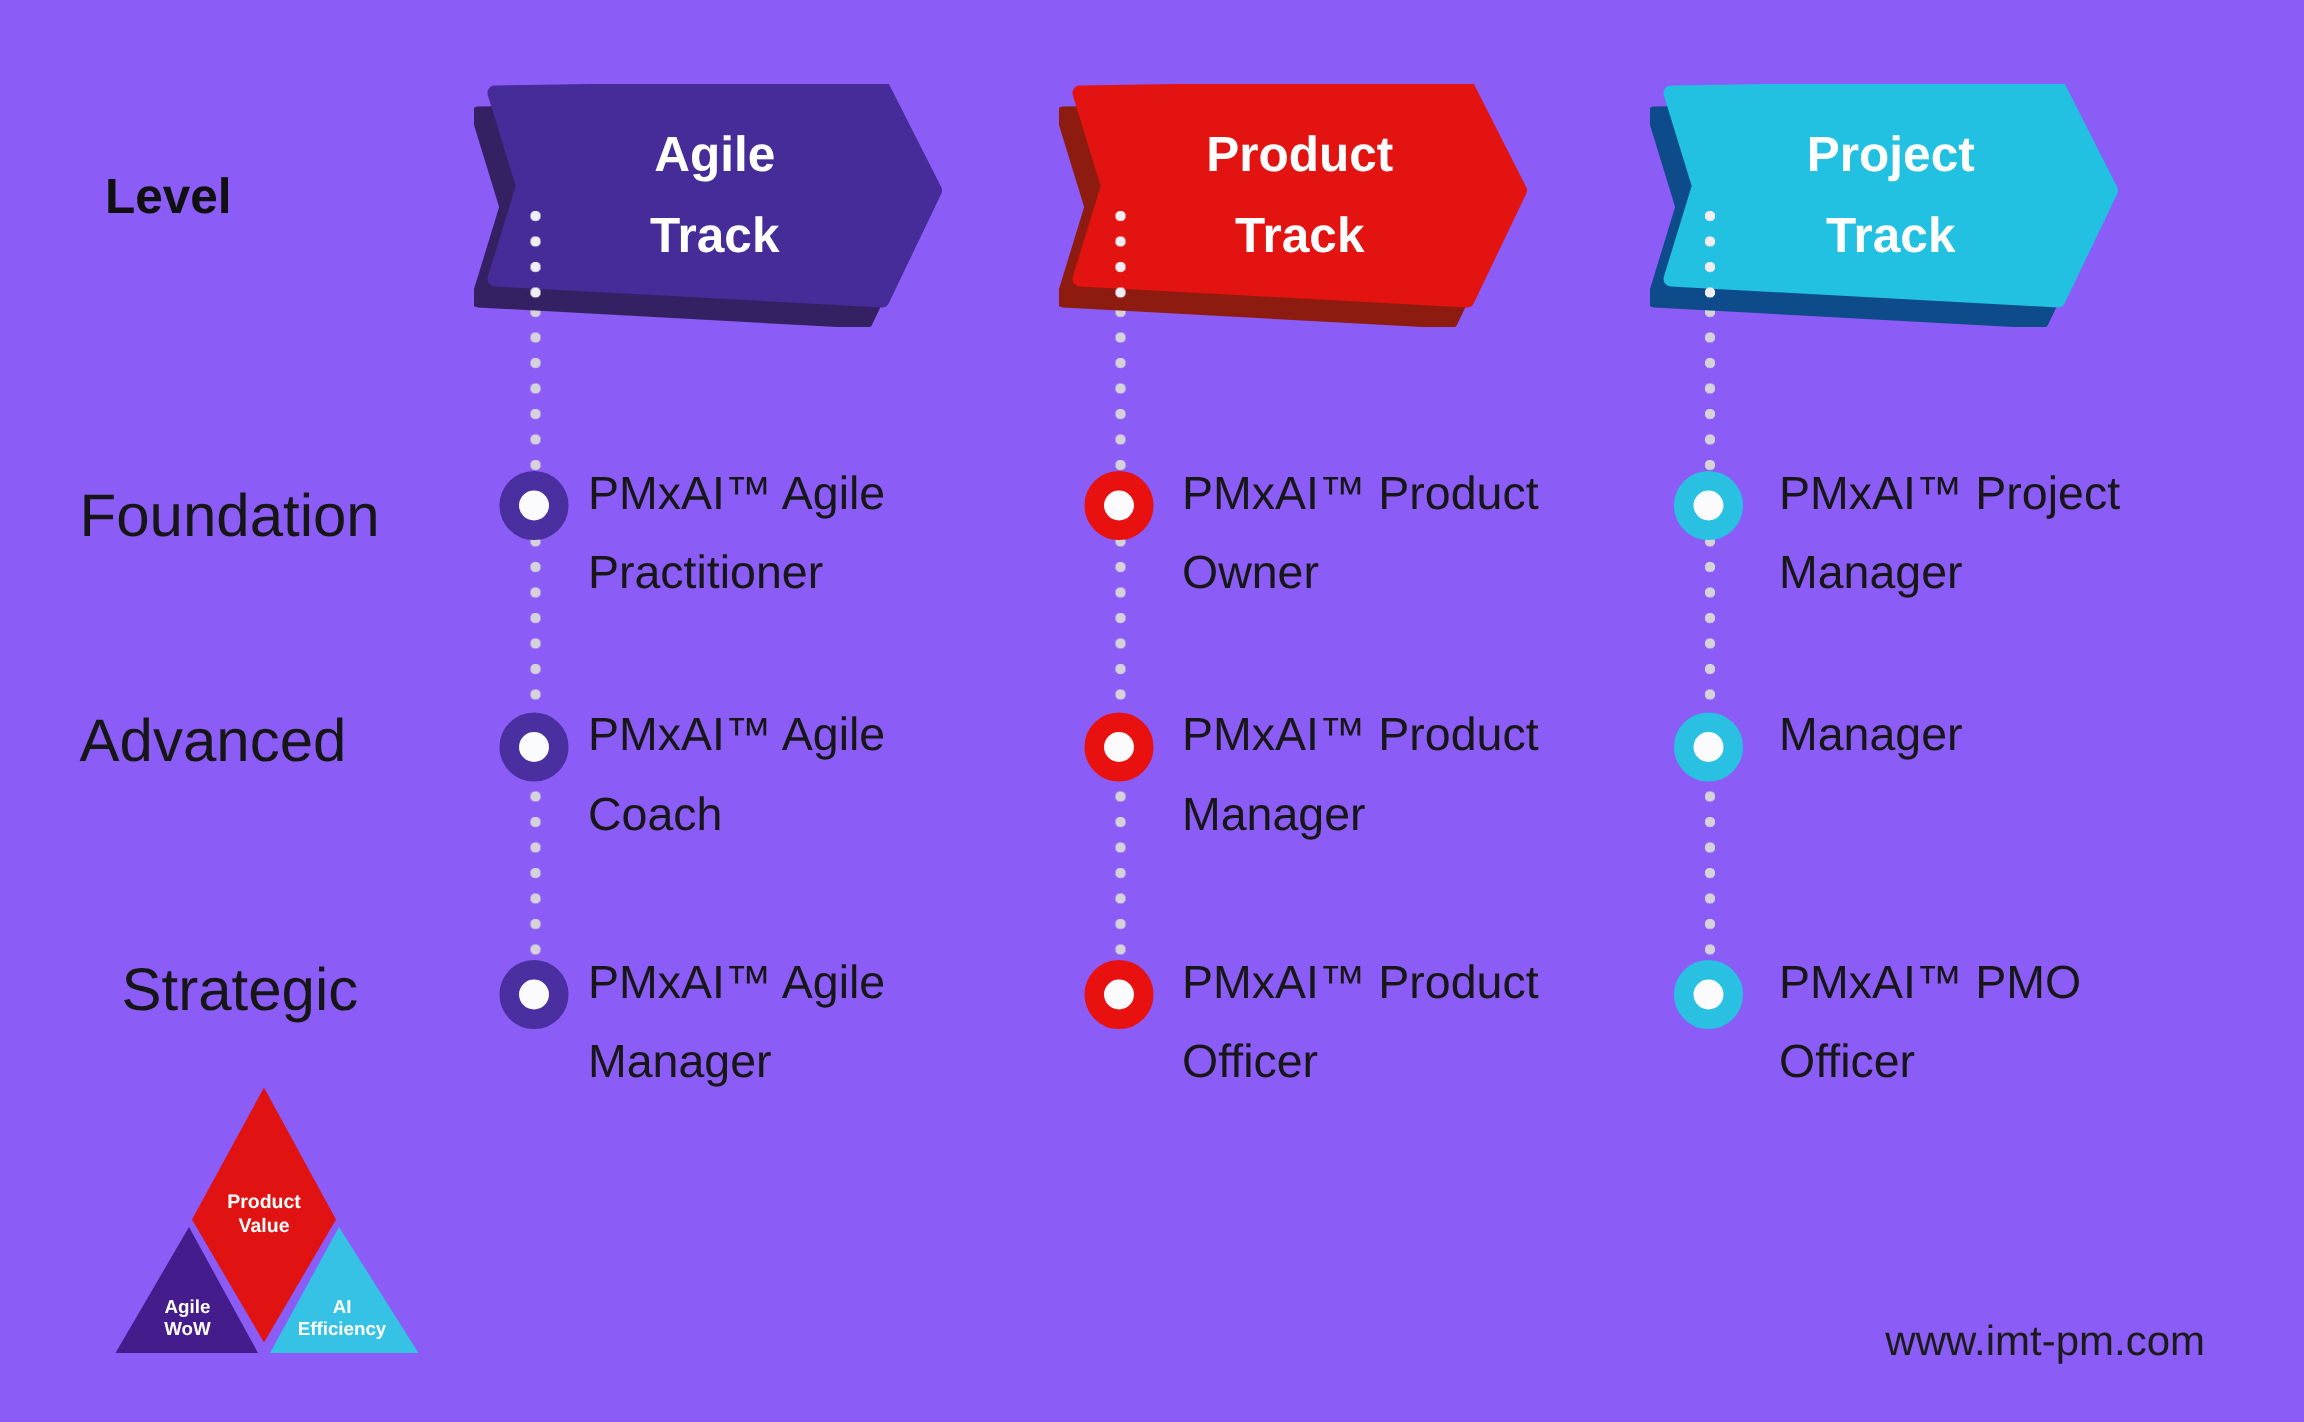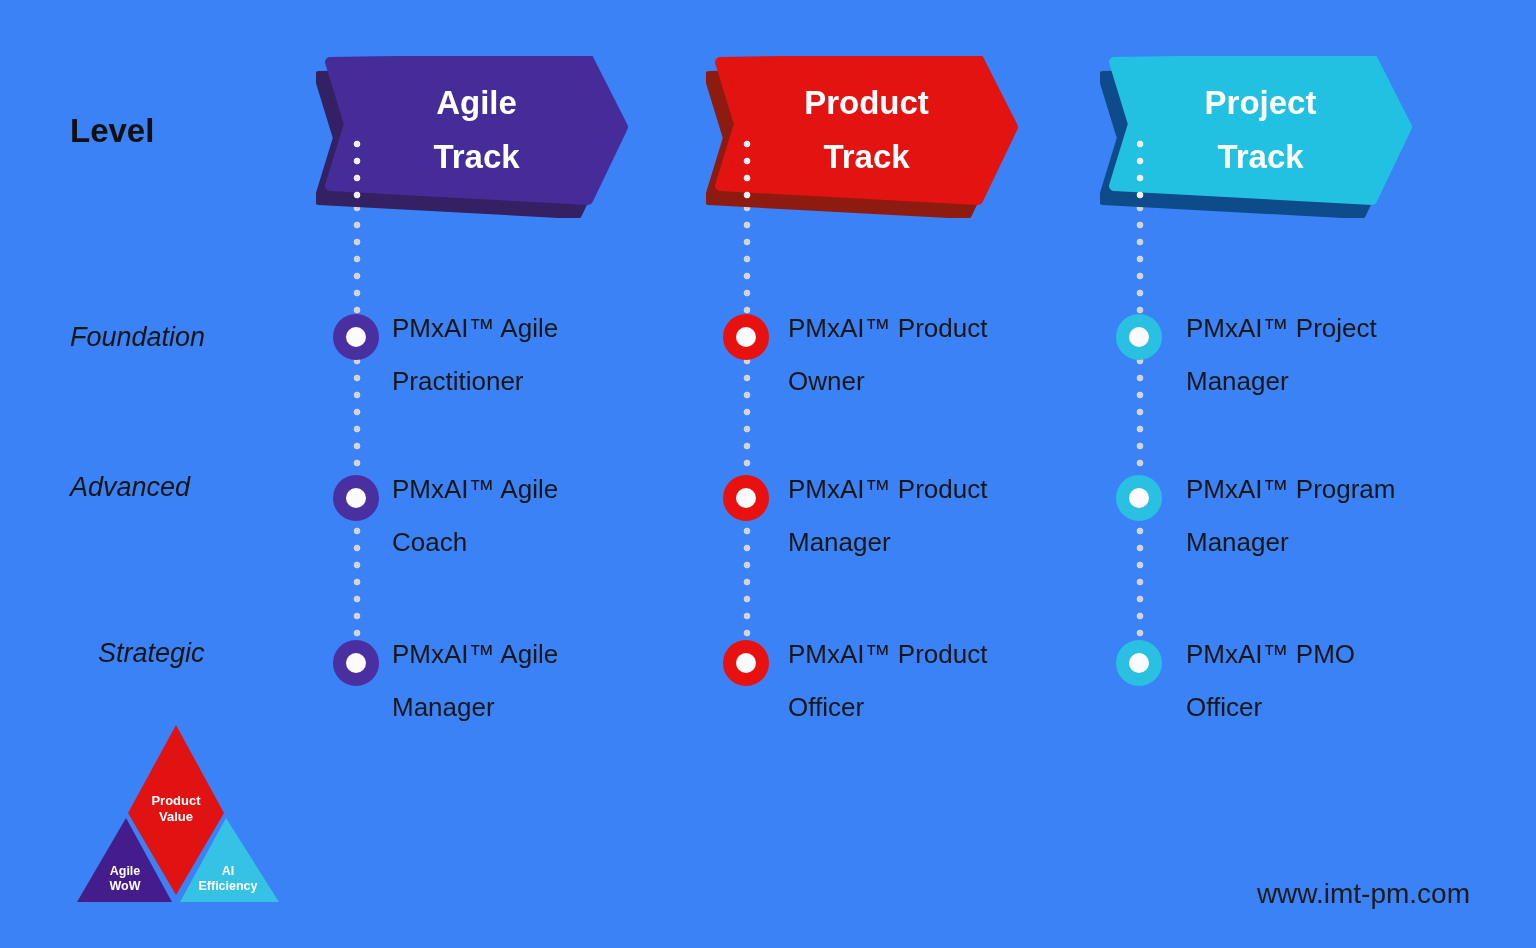--- a/index.html
+++ b/index.html
@@ -1,19 +1,19 @@
 <!DOCTYPE html>
 <html><head>
 <meta charset="utf-8">
 <style>
   html,body{margin:0;padding:0;}
   .canvas{
     position:relative;
     width:1536px;height:948px;
-    background:#3b82f6;
+    background:#8b5cf6;
     font-family:"Liberation Sans", sans-serif;
     overflow:hidden;
     color:#171717;
   }
   
   .level-label{
     position:absolute;left:70px;top:112px;
     font-size:33px;font-weight:bold;color:#101010;
   }
   .banner{position:absolute;top:56px;width:322px;height:162px;z-index:1;}
@@ -25,34 +25,34 @@
     position:absolute;left:14px;top:0;width:293px;
     padding-top:20px;line-height:54px;
     text-align:center;font-size:33px;font-weight:bold;color:#ffffff;
   }
   
   .dots{position:absolute;width:8px;background-repeat:repeat-y;background-size:8px 17px;z-index:2;}
   .dots-white{background-image:radial-gradient(circle at 4px 4px,#F0EDF3 3.3px,rgba(0,0,0,0) 3.6px);top:140px;height:62px;}
   .dots-gray{background-image:radial-gradient(circle at 4px 4px,#D6D2DA 3.3px,rgba(0,0,0,0) 3.6px);top:204px;height:436px;z-index:0;}
   .dx0{left:353px;} .dx1{left:743px;} .dx2{left:1136px;}
   
-  .row-label{position:absolute;left:70px;font-size:27px;color:#161616;font-style:italic;}
+  .row-label{position:absolute;left:53px;font-size:40px;color:#161616;}
   .row-label.r0{top:322px;} .row-label.r1{top:472px;} .row-label.r2{top:638px;margin-left:28px;}
   
   .marker{
     position:absolute;width:20px;height:20px;border-radius:50%;
     background:#FBFAFD;border:13px solid #000;z-index:3;
   }
   .marker.mc0{left:333px;} .marker.mc1{left:723px;} .marker.mc2{left:1116px;}
   .marker.mr0{top:314px;} .marker.mr1{top:475px;} .marker.mr2{top:640px;}
   .marker.t0{border-color:#4A2FA0;}
   .marker.t1{border-color:#E8110F;}
   .marker.t2{border-color:#29C0E2;}
   
-  .cert{position:absolute;font-size:26px;line-height:53px;color:#171717;white-space:nowrap;z-index:2;}
+  .cert{position:absolute;font-size:31px;line-height:53px;color:#171717;white-space:nowrap;z-index:2;}
   .cert.cc0{left:392px;} .cert.cc1{left:788px;} .cert.cc2{left:1186px;}
   .cert.cr0{top:302px;} .cert.cr1{top:463px;} .cert.cr2{top:628px;}
   
   .logo{position:absolute;left:76px;top:723px;}
   .logo text{font-family:"Liberation Sans", sans-serif;font-weight:bold;fill:#ffffff;text-anchor:middle;}
   .site-url{position:absolute;right:66px;top:878px;font-size:28px;color:#1b1b1b;}
 </style>
 </head>
 <body>
 
@@ -138,21 +138,20 @@
   <div class="cert cc1 cr2">
     <div>PMxAI™ Product</div>
     <div>Officer</div>
   </div>
 
   <div class="cert cc2 cr0">
     <div>PMxAI™ Project</div>
     <div>Manager</div>
   </div>
   <div class="cert cc2 cr1">
-    <div>PMxAI™ Program</div>
     <div>Manager</div>
   </div>
   <div class="cert cc2 cr2">
     <div>PMxAI™ PMO</div>
     <div>Officer</div>
   </div>
 
   <svg class="logo" width="206" height="182" viewBox="0 0 206 182">
     <polygon points="100,2 148,90 100,172 52,90" fill="#E01312"></polygon>
     <polygon points="50,95 1,179 96,179" fill="#451C8B"></polygon>

